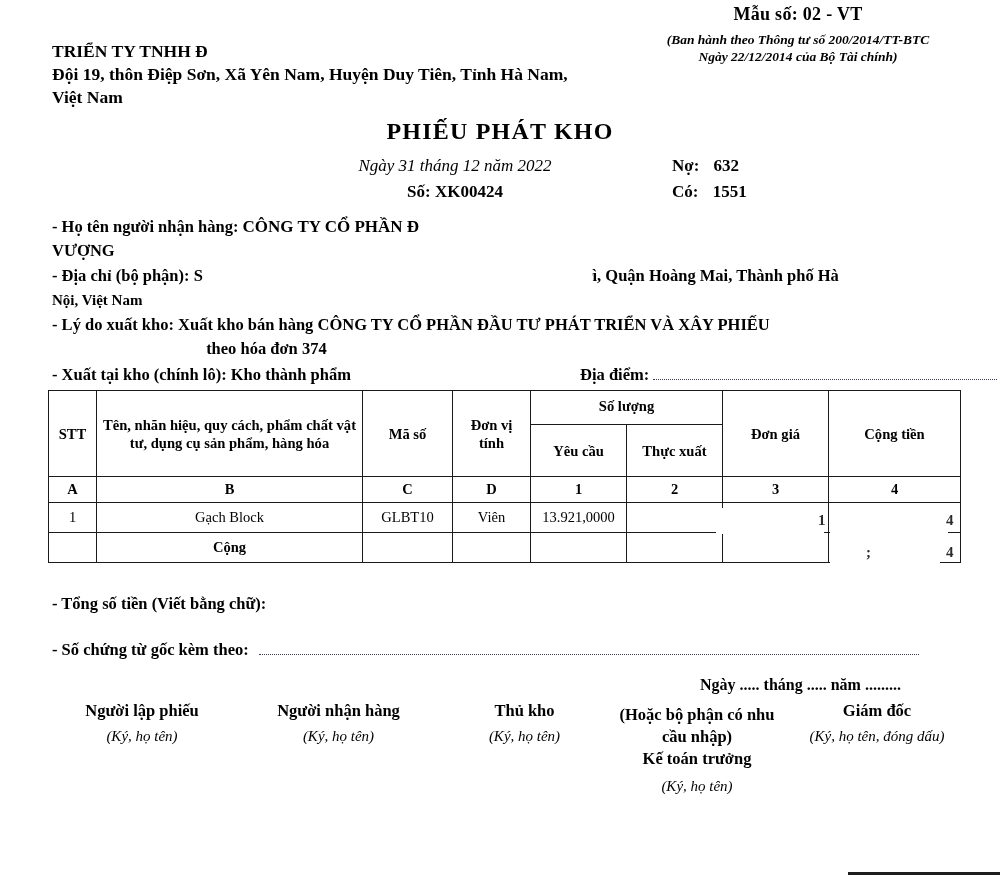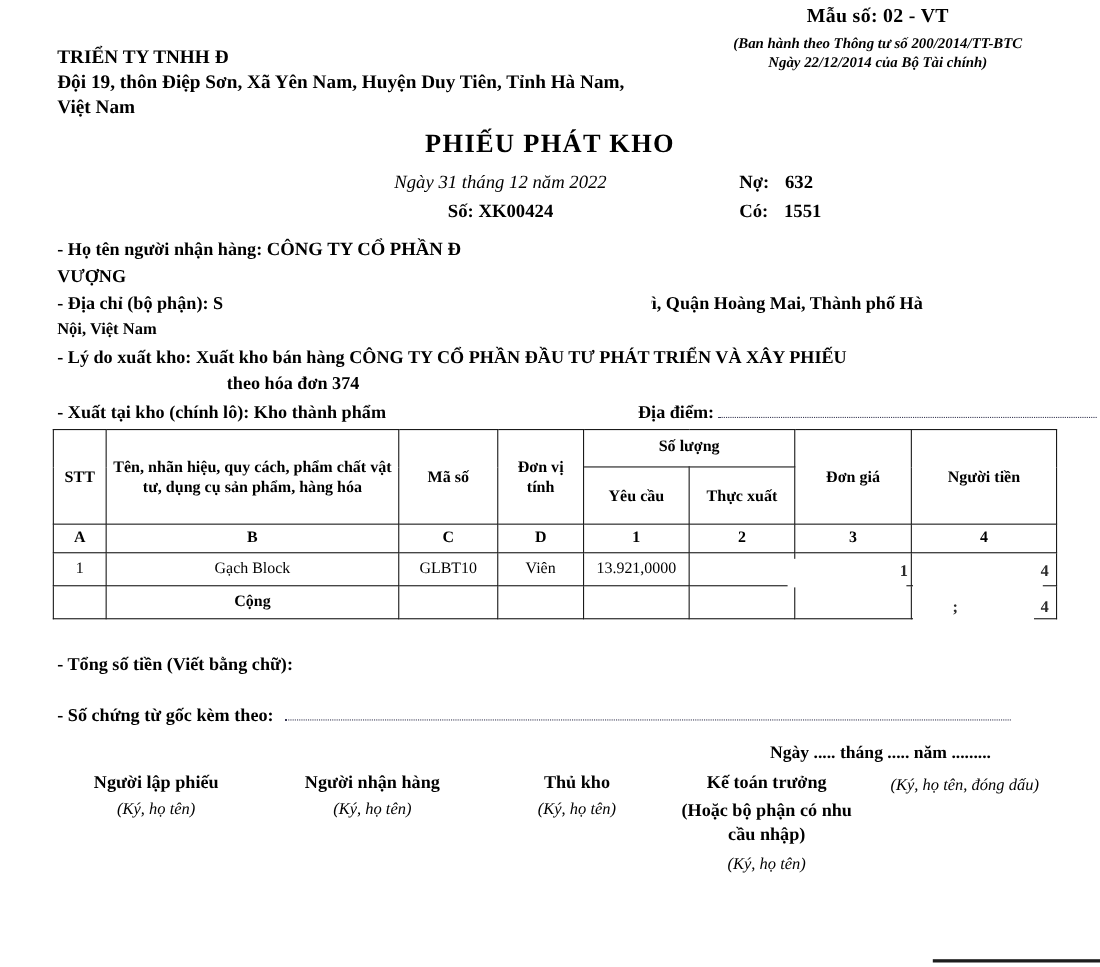--- a/index.html
+++ b/index.html
@@ -328,21 +328,21 @@
       <col style="width:132px">
     </colgroup>
     <thead>
       <tr class="hdr-row1">
         <th rowspan="2">STT</th>
         <th rowspan="2">Tên, nhãn hiệu, quy cách, phẩm chất vật tư, dụng cụ sản phẩm, hàng hóa</th>
         <th rowspan="2">Mã số</th>
         <th rowspan="2">Đơn vị tính</th>
         <th colspan="2" style="height:34px; vertical-align:top; padding-top:6px;">Số lượng</th>
         <th rowspan="2">Đơn giá</th>
-        <th rowspan="2">Người tiền</th>
+        <th rowspan="2">Cộng tiền</th>
       </tr>
       <tr>
         <th style="height:52px;">Yêu cầu</th>
         <th style="height:52px;">Thực xuất</th>
       </tr>
     </thead>
     <tbody>
       <tr class="col-letter">
         <td>A</td>
         <td>B</td>
@@ -406,24 +406,25 @@
     </div>
     <div class="sign-col c2">
       <div class="sign-title">Người nhận hàng</div>
       <div class="sign-sub">(Ký, họ tên)</div>
     </div>
     <div class="sign-col c3">
       <div class="sign-title">Thủ kho</div>
       <div class="sign-sub">(Ký, họ tên)</div>
     </div>
     <div class="sign-col c4">
+      <div class="sign-title" style="margin-top:4px;">(Hoặc bộ phận có nhu cầu nhập)</div>
       <div class="sign-title">Kế toán trưởng</div>
-      <div class="sign-title" style="margin-top:4px;">(Hoặc bộ phận có nhu cầu nhập)</div>
       <div class="sign-sub2">(Ký, họ tên)</div>
     </div>
     <div class="sign-col c5">
+      <div class="sign-title">Giám đốc</div>
       <div class="sign-sub">(Ký, họ tên, đóng dấu)</div>
     </div>
   </div>
 
   <div id="bottom-rule"></div>
 
 </div>
 
 </body></html>

